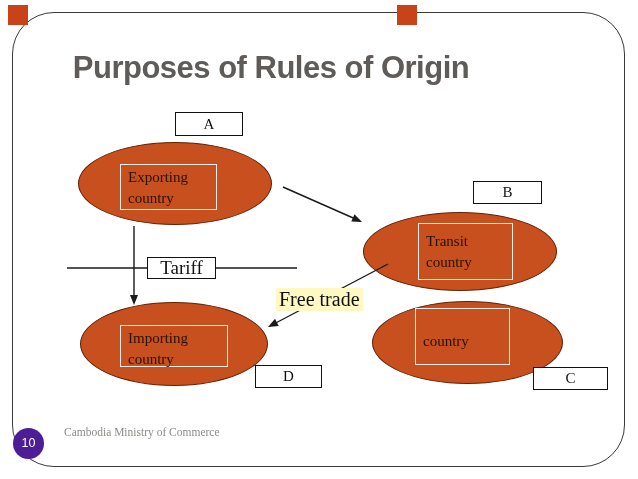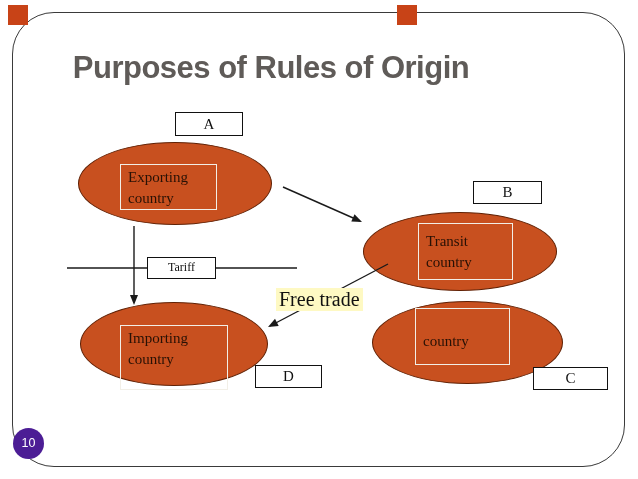--- a/index.html
+++ b/index.html
@@ -26,34 +26,34 @@
   .el-exporting{left:78px;top:142px;width:194px;height:83px;}
   .el-transit{left:363px;top:212px;width:194px;height:79px;}
   .el-importing{left:80px;top:302px;width:188px;height:84px;}
   .el-country{left:372px;top:301px;width:191px;height:83px;}
   .node-box{
     position:absolute;border:1.5px solid #f2efe7;box-sizing:border-box;
     color:#281105;font-size:15px;line-height:21px;padding-left:7px;padding-top:2px;
   }
   .nb-exporting{left:120px;top:164px;width:97px;height:46px;}
   .nb-transit{left:418px;top:223px;width:95px;height:57px;padding-top:7px;}
-  .nb-importing{left:120px;top:325px;width:108px;height:65px;}
+  .nb-importing{left:120px;top:325px;width:108px;height:42px;}
   .nb-country{left:415px;top:308px;width:95px;height:57px;padding-top:22px;}
   .tagbox{
     position:absolute;background:#ffffff;border:1.4px solid #111111;
     box-sizing:border-box;text-align:center;font-size:15px;color:#111111;
   }
   .tag-a{left:175px;top:112px;width:68px;height:24px;line-height:22px;}
   .tag-b{left:473px;top:181px;width:69px;height:23px;line-height:21px;}
   .tag-c{left:533px;top:367px;width:75px;height:23px;line-height:21px;}
   .tag-d{left:255px;top:365px;width:67px;height:23px;line-height:21px;}
   .tariff{
     position:absolute;left:147px;top:257px;width:69px;height:22px;
     background:#ffffff;border:1.4px solid #111111;box-sizing:border-box;
-    text-align:center;font-size:12px;line-height:19px;color:#111111;
+    text-align:center;font-size:19px;line-height:19px;color:#111111;
   }
   .free-trade{
     position:absolute;left:276px;top:288px;padding:0 3px;background:#fef9c3;
     font-size:20px;color:#111111;
   }
   .lines{position:absolute;left:0;top:0;width:638px;height:479px;}
   .page-badge{
     position:absolute;left:13px;top:428px;width:31px;height:31px;border-radius:50%;
     background:#4c1d95;color:#ffffff;font-family:"Liberation Sans",sans-serif;
     font-size:12.5px;text-align:center;line-height:31px;
@@ -116,17 +116,18 @@
   <div class="tagbox tag-a">A</div>
   <div class="tagbox tag-b">B</div>
   <div class="tagbox tag-c">C</div>
   <div class="tagbox tag-d">D</div>
 
   <div class="tariff">Tariff</div>
   <div class="free-trade">Free trade</div>
 
   <div class="page-badge">10</div>
   <div class="footer footer-left">
+    <div>Cambodia Ministry of Commerce</div>
   </div>
   <div class="footer footer-right">
   </div>
 
 </div>
 
 </body></html>

